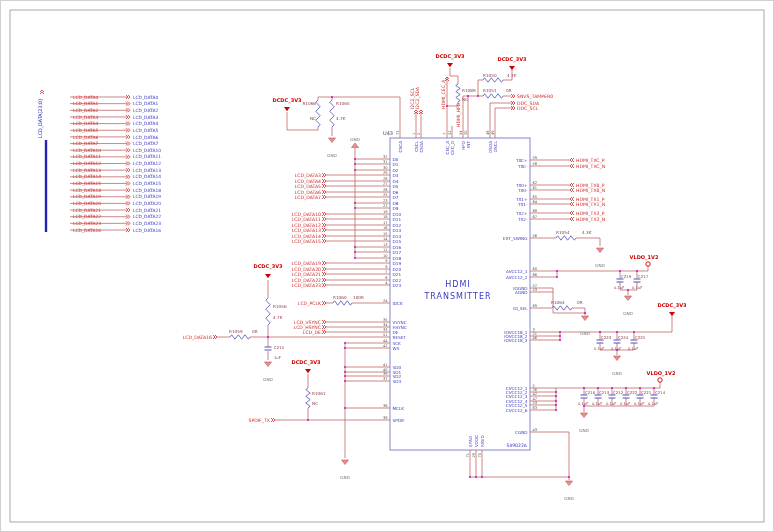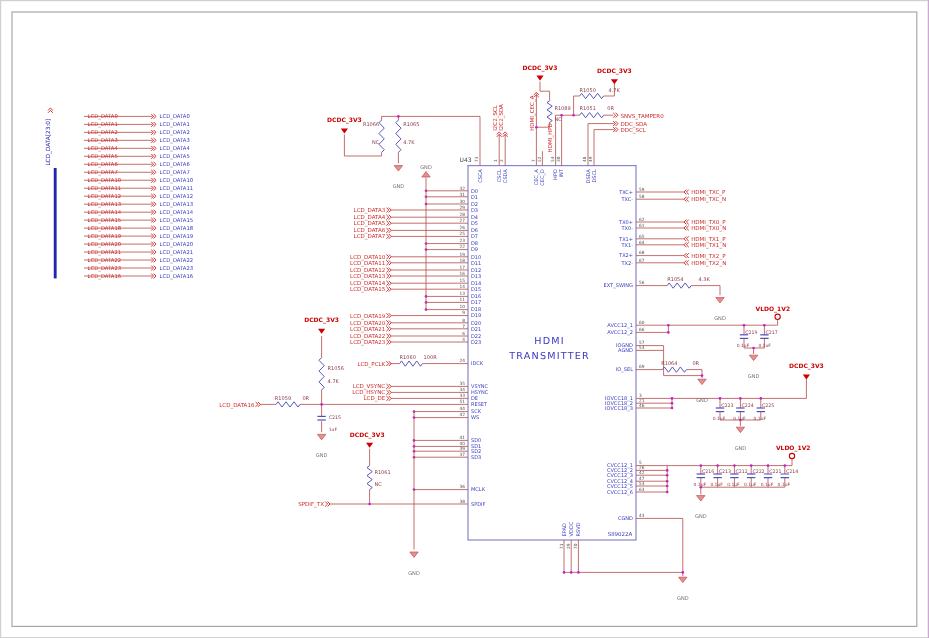--- a/index.html
+++ b/index.html
@@ -1,17 +1,17 @@
 <!DOCTYPE html>
 <html><head>
 <meta charset="utf-8">
 <title>HDMI Transmitter Schematic</title>
 <style>
   html,body{margin:0;padding:0;background:#ffffff;}
-  .page{width:774px;height:532px;position:relative;background:#a21caf;overflow:hidden;}
+  .page{width:774px;height:532px;position:relative;background:#c2410c;overflow:hidden;}
   svg{display:block;}
   text{font-family:"DejaVu Sans","Liberation Sans",sans-serif;}
 </style>
 </head>
 <body>
 
 <div class="page">
   <svg id="sch" width="774" height="532" viewBox="0 0 774 532" xmlns="http://www.w3.org/2000/svg">
       <rect x="0.5" y="0.5" width="773" height="531" fill="#ffffff" stroke="#d0d0d0" stroke-width="1"></rect>
       <rect x="10" y="10" width="754" height="512" fill="none" stroke="#a8a8a8" stroke-width="1"></rect>

